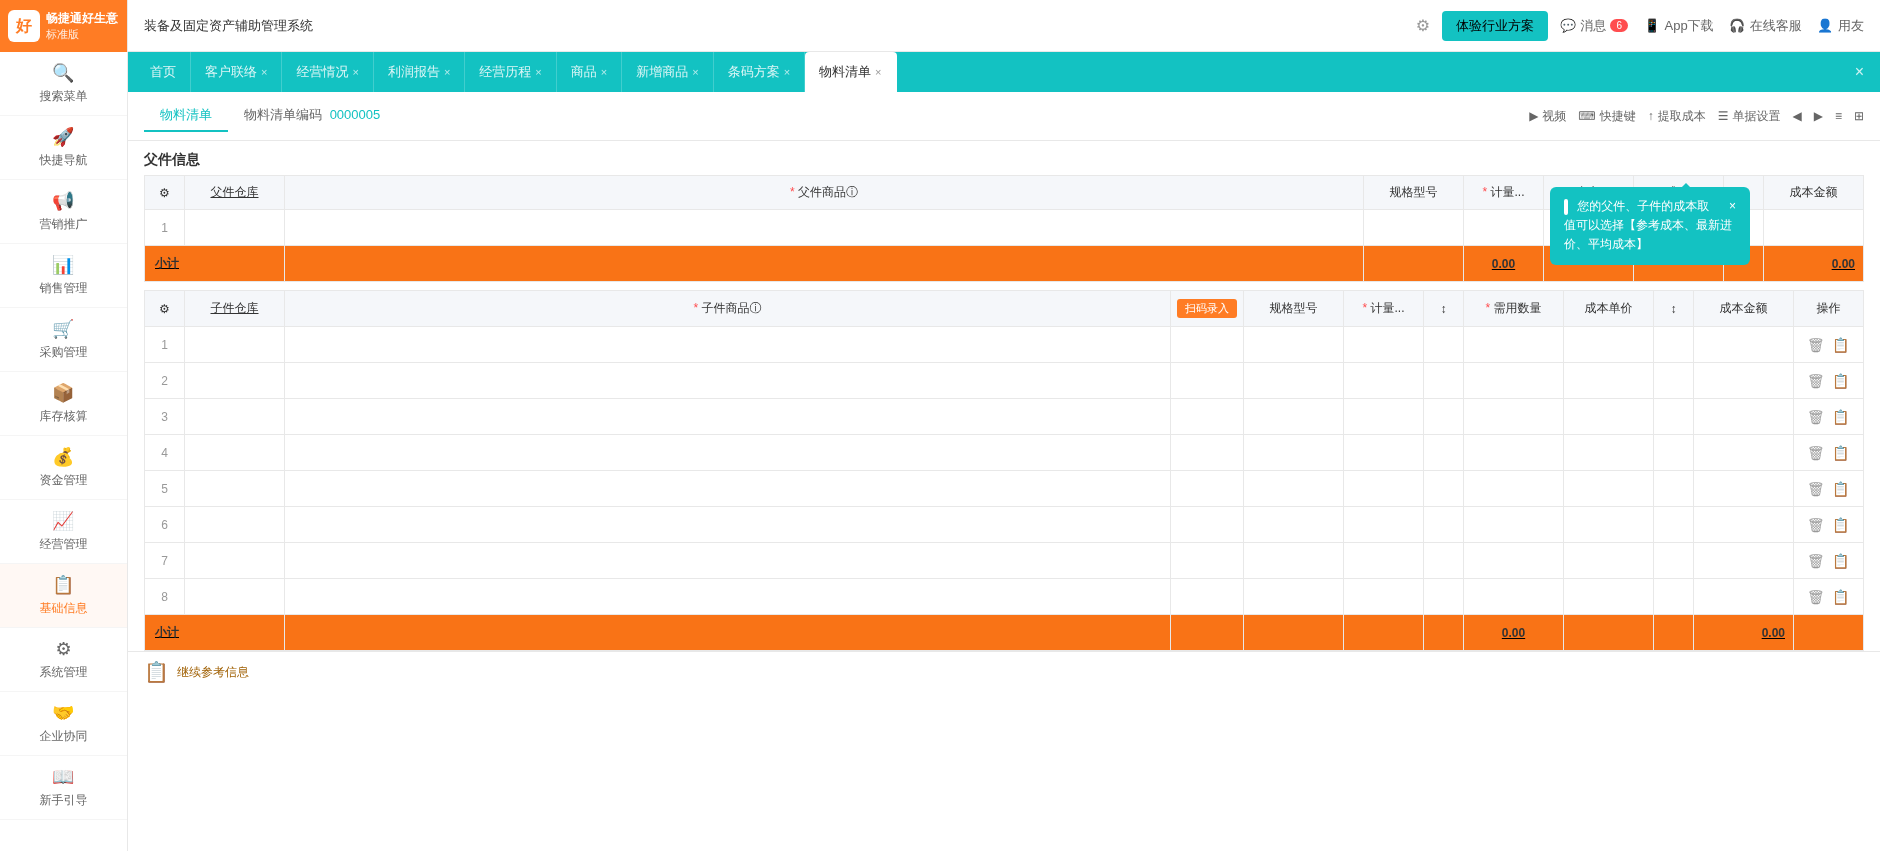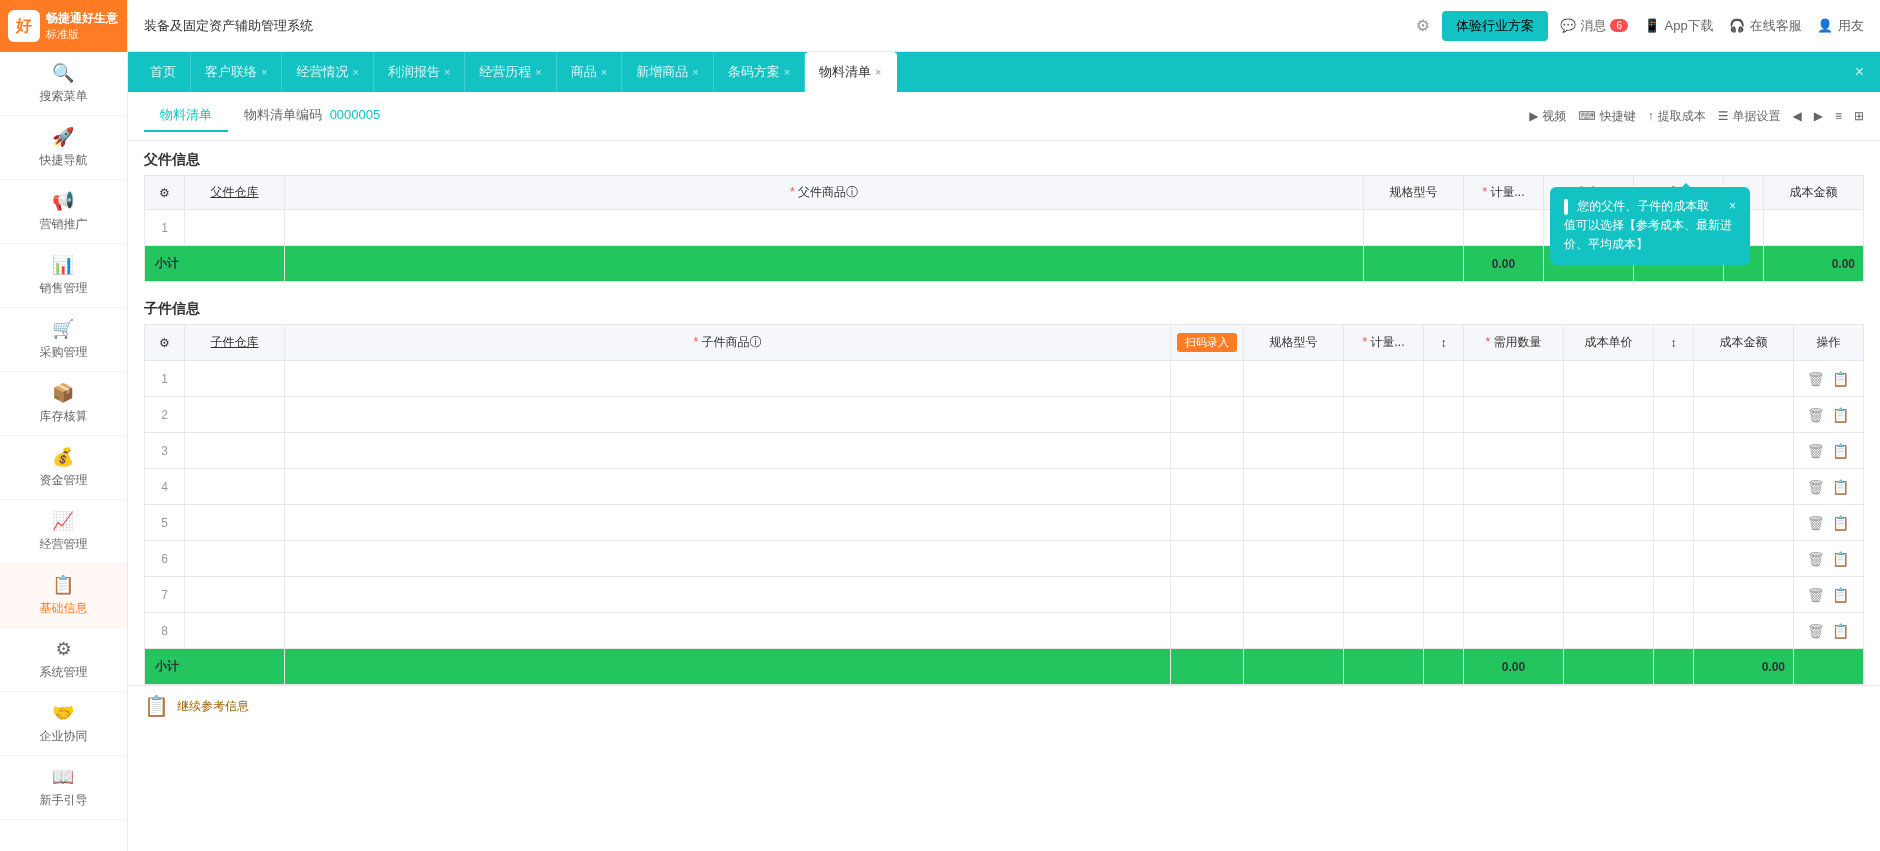--- a/index.html
+++ b/index.html
@@ -220,21 +220,22 @@
       padding: 6px;
       text-align: center;
       color: #333;
       height: 36px;
     }
     .data-table .row-num {
       color: #999;
       width: 40px;
     }
     .data-table .subtotal-row {
-      background: #22c55e;
+      background: #f97316;
+      text-decoration: underline;
     }
     .subtotal-row td {
       font-weight: bold;
       color: #333;
     }
     .required-star { color: #ff4d4f; }
     .col-settings { width: 40px; }
     .col-warehouse { width: 100px; text-decoration: underline; }
     .col-product { min-width: 180px; }
     .col-spec { width: 100px; }
@@ -522,21 +523,20 @@
             <td></td>
             <td></td>
             <td></td>
             <td style="font-weight:bold;color:#333;text-align:right;padding-right:8px;">0.00</td>
           </tr>
         </tbody>
       </table>
     </div>
 
     <div class="section" style="margin-top:8px;">
-      <div class="section-title">子件信息</div>
       <table class="data-table">
         <thead>
           <tr>
             <th class="col-settings">⚙</th>
             <th class="col-warehouse">子件仓库</th>
             <th style="min-width:140px;"><span class="required-star">*</span> 子件商品ⓘ</th>
             <th style="width:70px;">
               <button class="scan-btn">扫码录入</button>
             </th>
             <th class="col-spec">规格型号</th>

